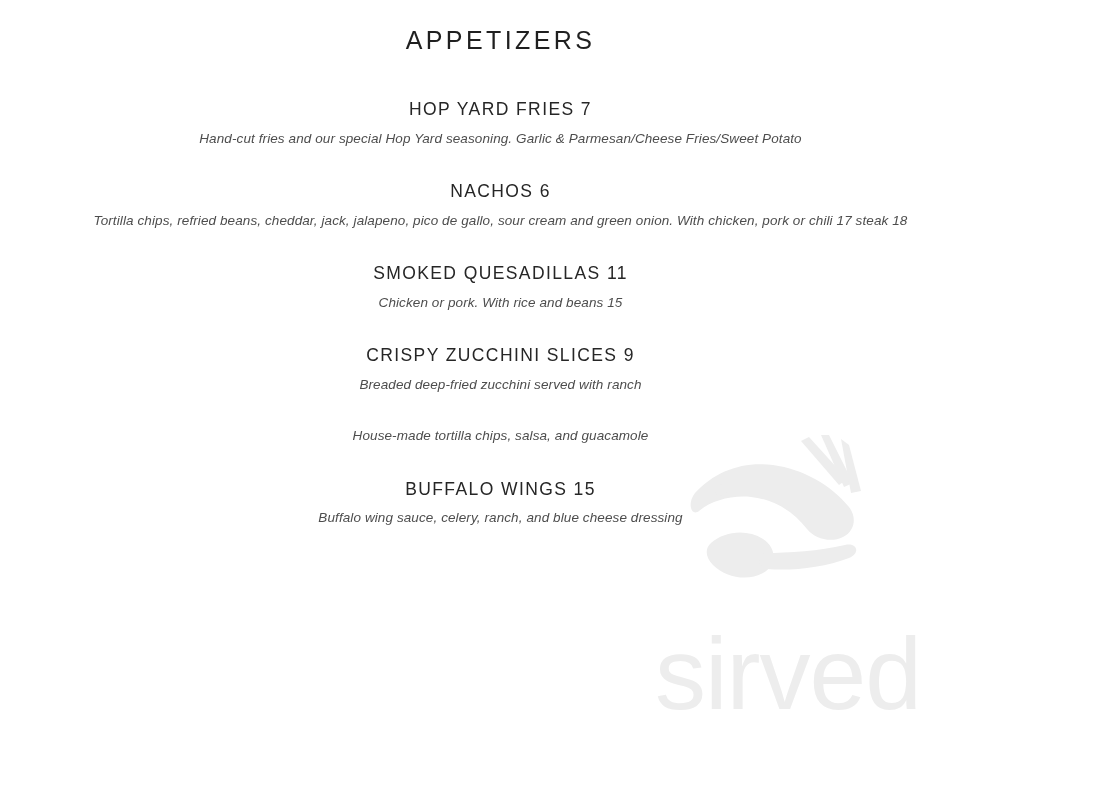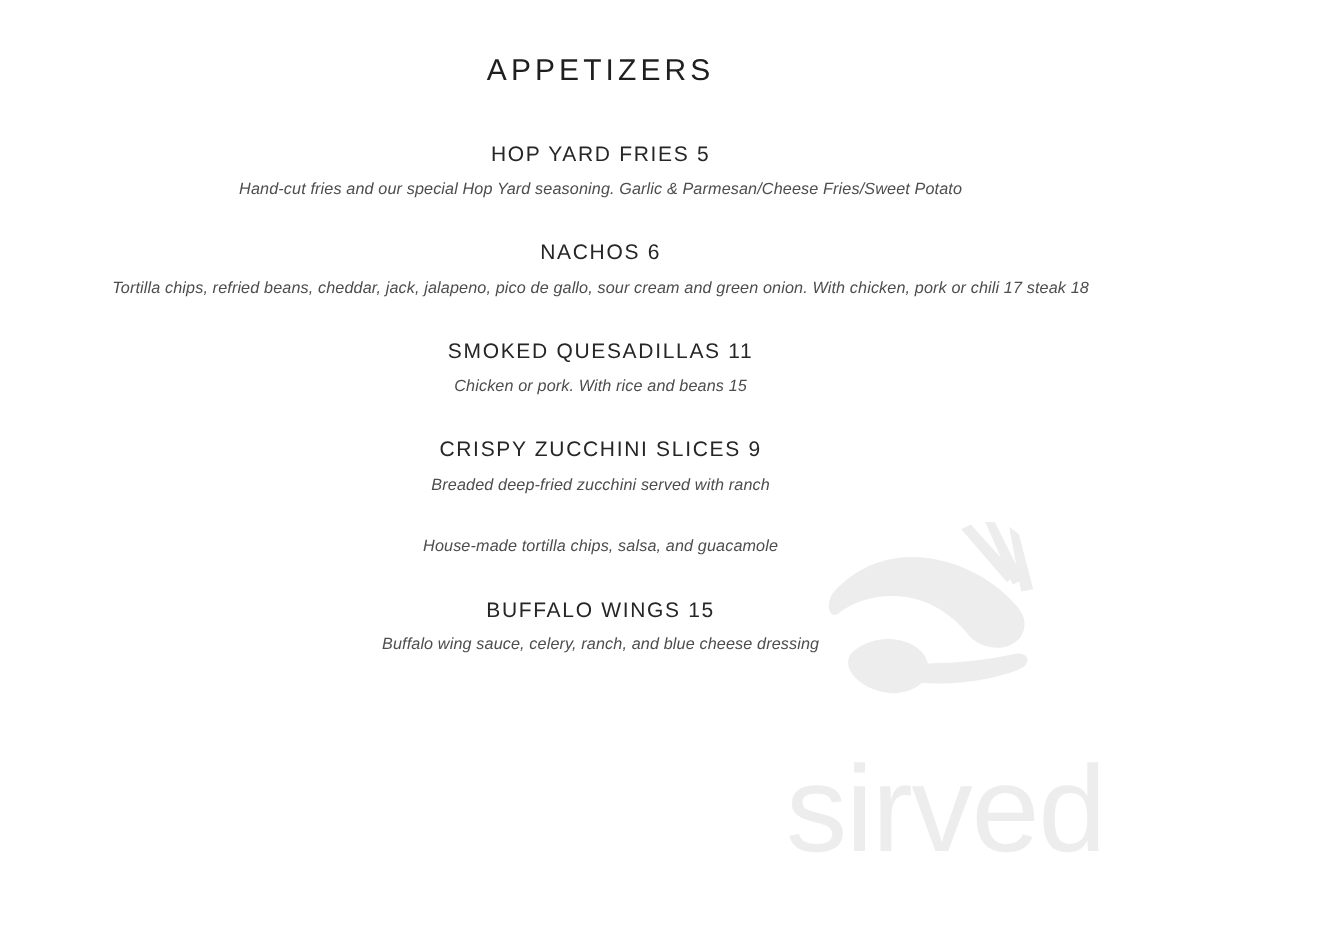--- a/index.html
+++ b/index.html
@@ -15,21 +15,21 @@
     font-family: "Liberation Sans", sans-serif;
     color: #2b2b2b;
     -webkit-font-smoothing: antialiased;
   }
 
   #menu-page {
     position: relative;
     width: 1001px;
     height: 793px;
     box-sizing: border-box;
-    padding-top: 44px;
+    padding-top: 25px;
   }
 
   .section-title {
     text-align: center;
     font-size: 25px;
     font-weight: 500;
     letter-spacing: 3.4px;
     color: #1f1f1f;
     margin: 0 0 44px 0;
     line-height: 1.2;
@@ -104,21 +104,21 @@
 </style>
 </head>
 <body>
 
 <div id="menu-page">
 
   <h1 class="section-title">APPETIZERS</h1>
 
   <ul class="menu-list">
     <li class="menu-item">
-      <div class="item-name">HOP YARD FRIES 5</div>
+      <div class="item-name">HOP YARD FRIES 7</div>
       <div class="item-desc">Hand-cut fries and our special Hop Yard seasoning. Garlic &amp; Parmesan/Cheese Fries/Sweet Potato</div>
     </li>
     <li class="menu-item">
       <div class="item-name">NACHOS 6</div>
       <div class="item-desc">Tortilla chips, refried beans, cheddar, jack, jalapeno, pico de gallo, sour cream and green onion. With chicken, pork or chili 17 steak 18</div>
     </li>
     <li class="menu-item">
       <div class="item-name">SMOKED QUESADILLAS 11</div>
       <div class="item-desc">Chicken or pork. With rice and beans 15</div>
     </li>

